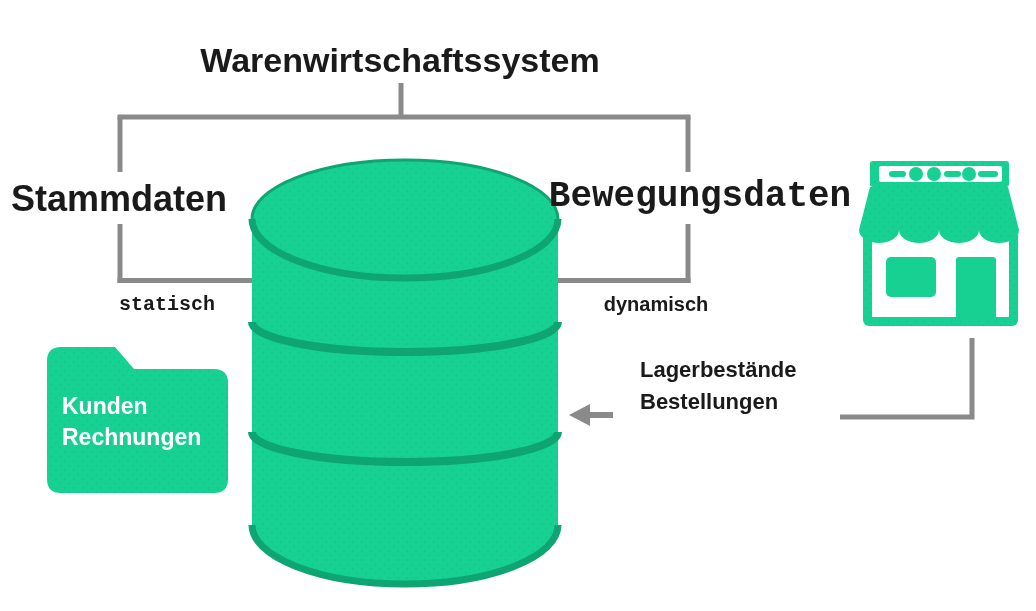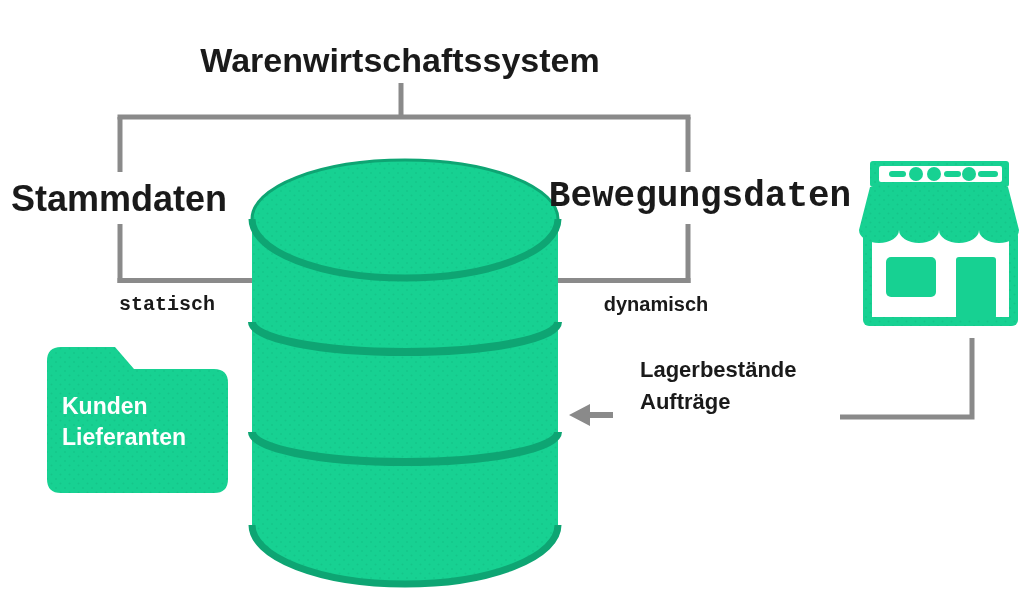--- a/index.html
+++ b/index.html
@@ -116,21 +116,21 @@
   <div class="label title centered" style="left:400px;top:41px;">Warenwirtschaftssystem</div>
 
   <div class="label branch-label centered" style="left:119px;top:178px;">Stammdaten</div>
   <div class="label branch-label centered" style="left:700px;top:176px;font-family:Liberation Mono, monospace;">Bewegungsdaten</div>
 
   <div class="label sub-label centered" style="left:167px;top:293px;font-family:Liberation Mono, monospace;">statisch</div>
   <div class="label sub-label centered" style="left:628px;top:293px;margin-left:28px;">dynamisch</div>
 
   <div class="folder-text" style="left:62px;top:354px;margin-top:37px;">
     <div>Kunden</div>
-    <div>Lieferanten</div>
+    <div>Rechnungen</div>
   </div>
 
   <div class="text-list" style="left:640px;top:354px;">
     <div>Lagerbestände</div>
-    <div>Aufträge</div>
+    <div>Bestellungen</div>
   </div>
 
 </div>
 
 </body></html>

